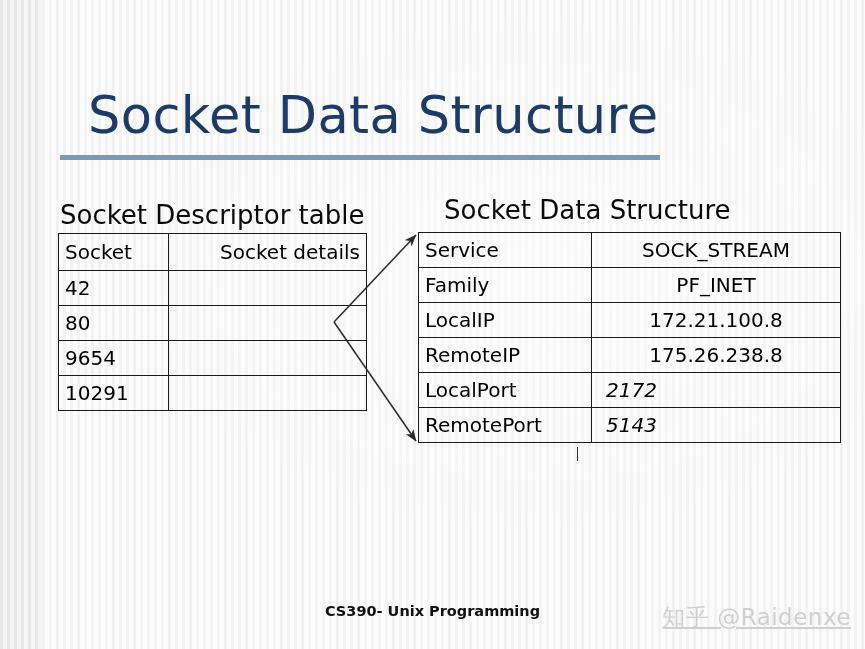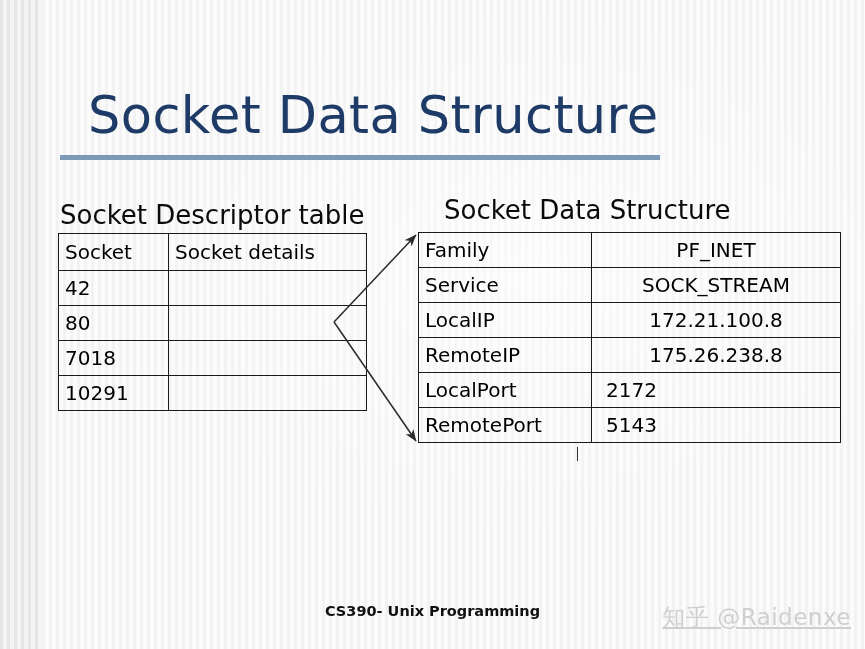--- a/index.html
+++ b/index.html
@@ -97,30 +97,30 @@
     padding: 2px 6px;
     background: transparent;
     white-space: nowrap;
     overflow: hidden;
   }
 
   
   #tbl-descriptor { left: 50px; top: 233px; width: 284px; margin-left: 8px; }
   #tbl-descriptor td { height: 30px; }
   #tbl-descriptor td.c-id   { width: 97px; }
-  #tbl-descriptor td.c-det  { width: 185px; }
+  #tbl-descriptor td.c-det  { width: 185px; text-align: right; }
   #tbl-descriptor tr.hdr td { height: 32px; }
 
   
   #tbl-sockdata { left: 418px; top: 232px; width: 398px; }
   #tbl-sockdata td { height: 30px; }
   #tbl-sockdata td.c-key { width: 160px; text-align: left; }
   #tbl-sockdata td.c-val { width: 236px; }
   #tbl-sockdata td.v-center { text-align: center; }
-  #tbl-sockdata td.v-left   { text-align: left; padding-left: 14px; }
+  #tbl-sockdata td.v-left   { text-align: left; padding-left: 14px; font-style: italic; }
 
   
   #divider-stub {
     position: absolute;
     left: 577px;
     top: 447px;
     width: 1.2px;
     height: 14px;
     background: #333333;
   }
@@ -178,39 +178,39 @@
       </tr>
       <tr>
         <td class="c-id">42</td>
         <td class="c-det"></td>
       </tr>
       <tr>
         <td class="c-id">80</td>
         <td class="c-det"></td>
       </tr>
       <tr>
-        <td class="c-id">7018</td>
+        <td class="c-id">9654</td>
         <td class="c-det"></td>
       </tr>
       <tr>
         <td class="c-id">10291</td>
         <td class="c-det"></td>
       </tr>
     </tbody>
   </table>
 
   <table class="layer grid" id="tbl-sockdata">
     <tbody>
       <tr>
+        <td class="c-key">Service</td>
+        <td class="c-val v-center">SOCK_STREAM</td>
+      </tr>
+      <tr>
         <td class="c-key">Family</td>
         <td class="c-val v-center">PF_INET</td>
-      </tr>
-      <tr>
-        <td class="c-key">Service</td>
-        <td class="c-val v-center">SOCK_STREAM</td>
       </tr>
       <tr>
         <td class="c-key">LocalIP</td>
         <td class="c-val v-center">172.21.100.8</td>
       </tr>
       <tr>
         <td class="c-key">RemoteIP</td>
         <td class="c-val v-center">175.26.238.8</td>
       </tr>
       <tr>

